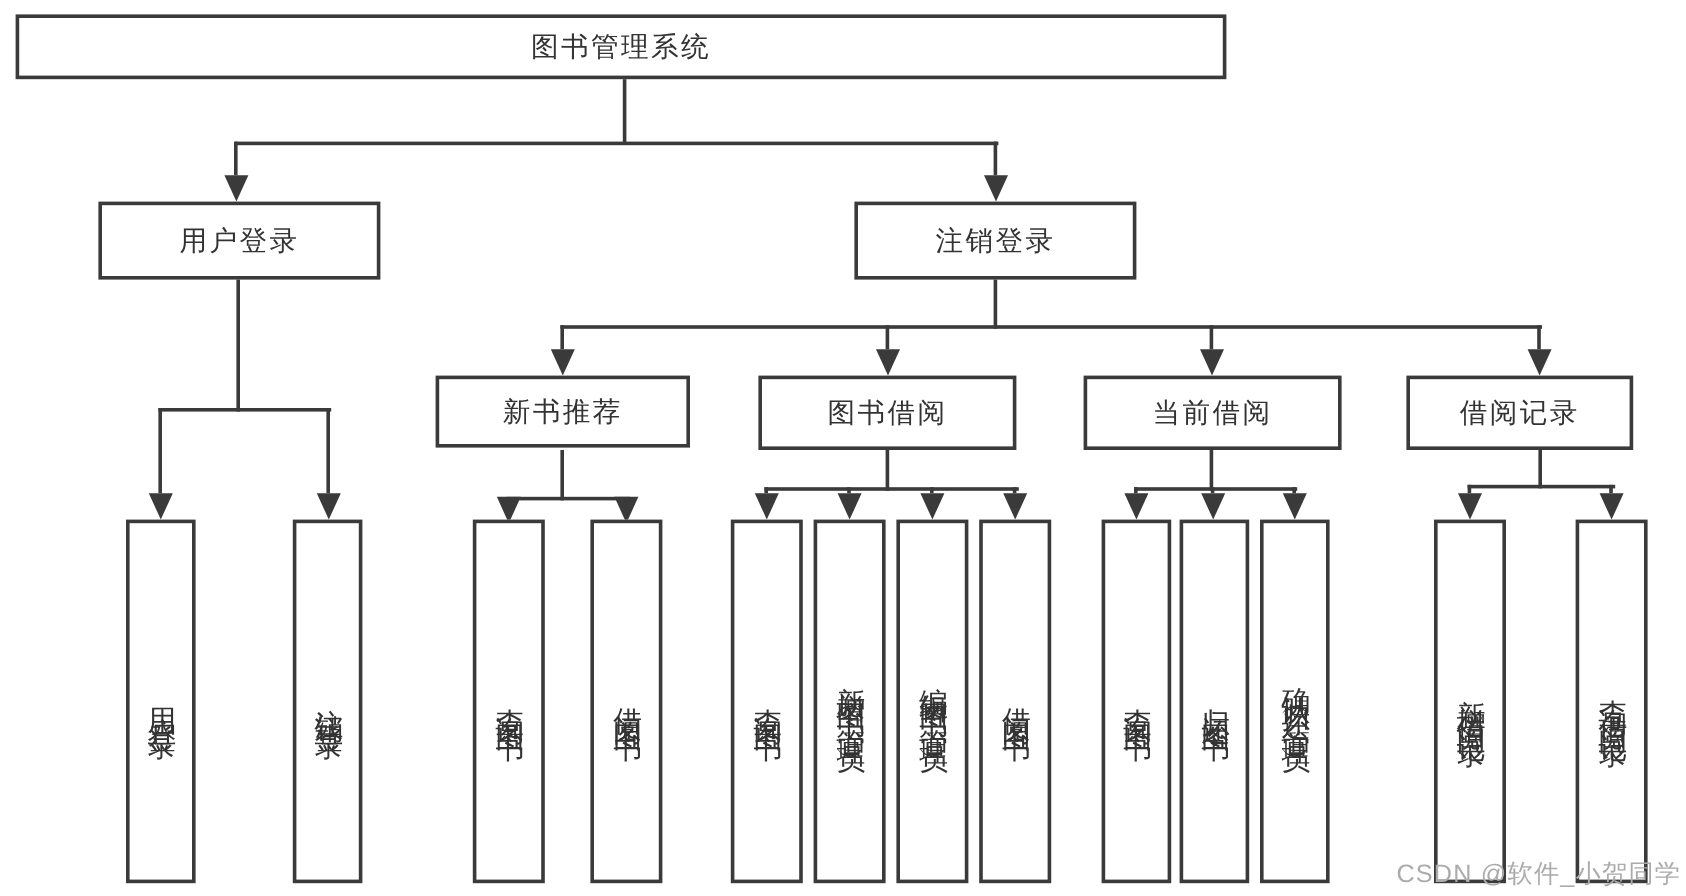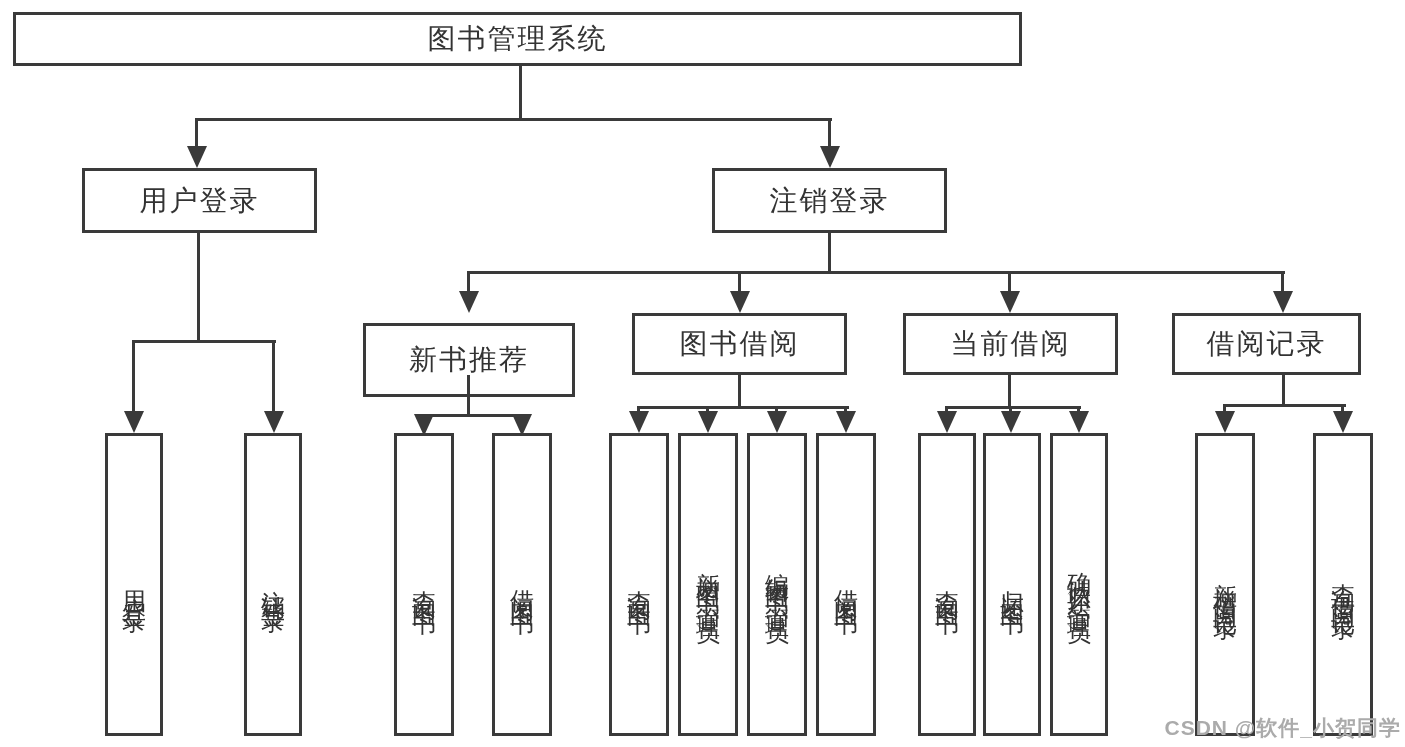--- a/index.html
+++ b/index.html
@@ -11,38 +11,38 @@
   html,body{margin:0;padding:0;background:var(--bg);}
   .canvas{
     position:relative;width:1405px;height:747px;background:var(--bg);
     font-family:"Liberation Sans",sans-serif;overflow:hidden;
   }
   .box{
     position:absolute;border:3px solid var(--line);background:#fff;
     box-sizing:border-box;display:flex;align-items:center;justify-content:center;
   }
   .hlabel{
-    font-size:28px;color:var(--text);letter-spacing:2px;white-space:nowrap;
+    font-size:23px;color:var(--text);letter-spacing:2px;white-space:nowrap;
   }
   .vlabel{
     writing-mode:vertical-rl;text-orientation:mixed;
     font-size:24px;color:var(--text);letter-spacing:7px;line-height:1;
   }
   .vline{position:absolute;width:3px;background:var(--line);}
   .hline{position:absolute;height:3px;background:var(--line);}
   .arrow{position:absolute;width:3px;background:var(--line);}
   .arrow::after{
     content:"";position:absolute;left:50%;bottom:-22px;transform:translateX(-50%);
     width:0;height:0;
     border-left:10px solid transparent;border-right:10px solid transparent;
     border-top:22px solid var(--line);
   }
   .watermark{
     position:absolute;right:4px;top:714px;font-size:21px;color:var(--wm);
-    letter-spacing:1px;white-space:nowrap;font-weight:bold;
+    letter-spacing:1px;white-space:nowrap;
   }
 </style>
 </head>
 <body>
 
 <div class="canvas">
 
   <div class="box" style="left:13px;top:12px;width:1009px;height:54px">
     <span class="hlabel">图书管理系统</span>
   </div>
@@ -64,21 +64,21 @@
   <div class="arrow" style="left:132px;top:340px;height:71px"></div>
   <div class="arrow" style="left:272px;top:340px;height:71px"></div>
 
   <div class="vline" style="left:828px;top:233px;height:41px"></div>
   <div class="hline" style="left:467px;top:271px;width:818px"></div>
   <div class="arrow" style="left:467px;top:271px;height:20px"></div>
   <div class="arrow" style="left:738px;top:271px;height:20px"></div>
   <div class="arrow" style="left:1008px;top:271px;height:20px"></div>
   <div class="arrow" style="left:1281px;top:271px;height:20px"></div>
 
-  <div class="box" style="left:363px;top:323px;width:212px;height:74px">
+  <div class="box" style="left:363px;top:313px;width:212px;height:60px">
     <span class="hlabel">新书推荐</span>
   </div>
   <div class="box" style="left:903px;top:313px;width:215px;height:62px">
     <span class="hlabel">当前借阅</span>
   </div>
   <div class="box" style="left:632px;top:313px;width:215px;height:62px">
     <span class="hlabel">图书借阅</span>
   </div>
   <div class="box" style="left:1172px;top:313px;width:189px;height:62px">
     <span class="hlabel">借阅记录</span>

